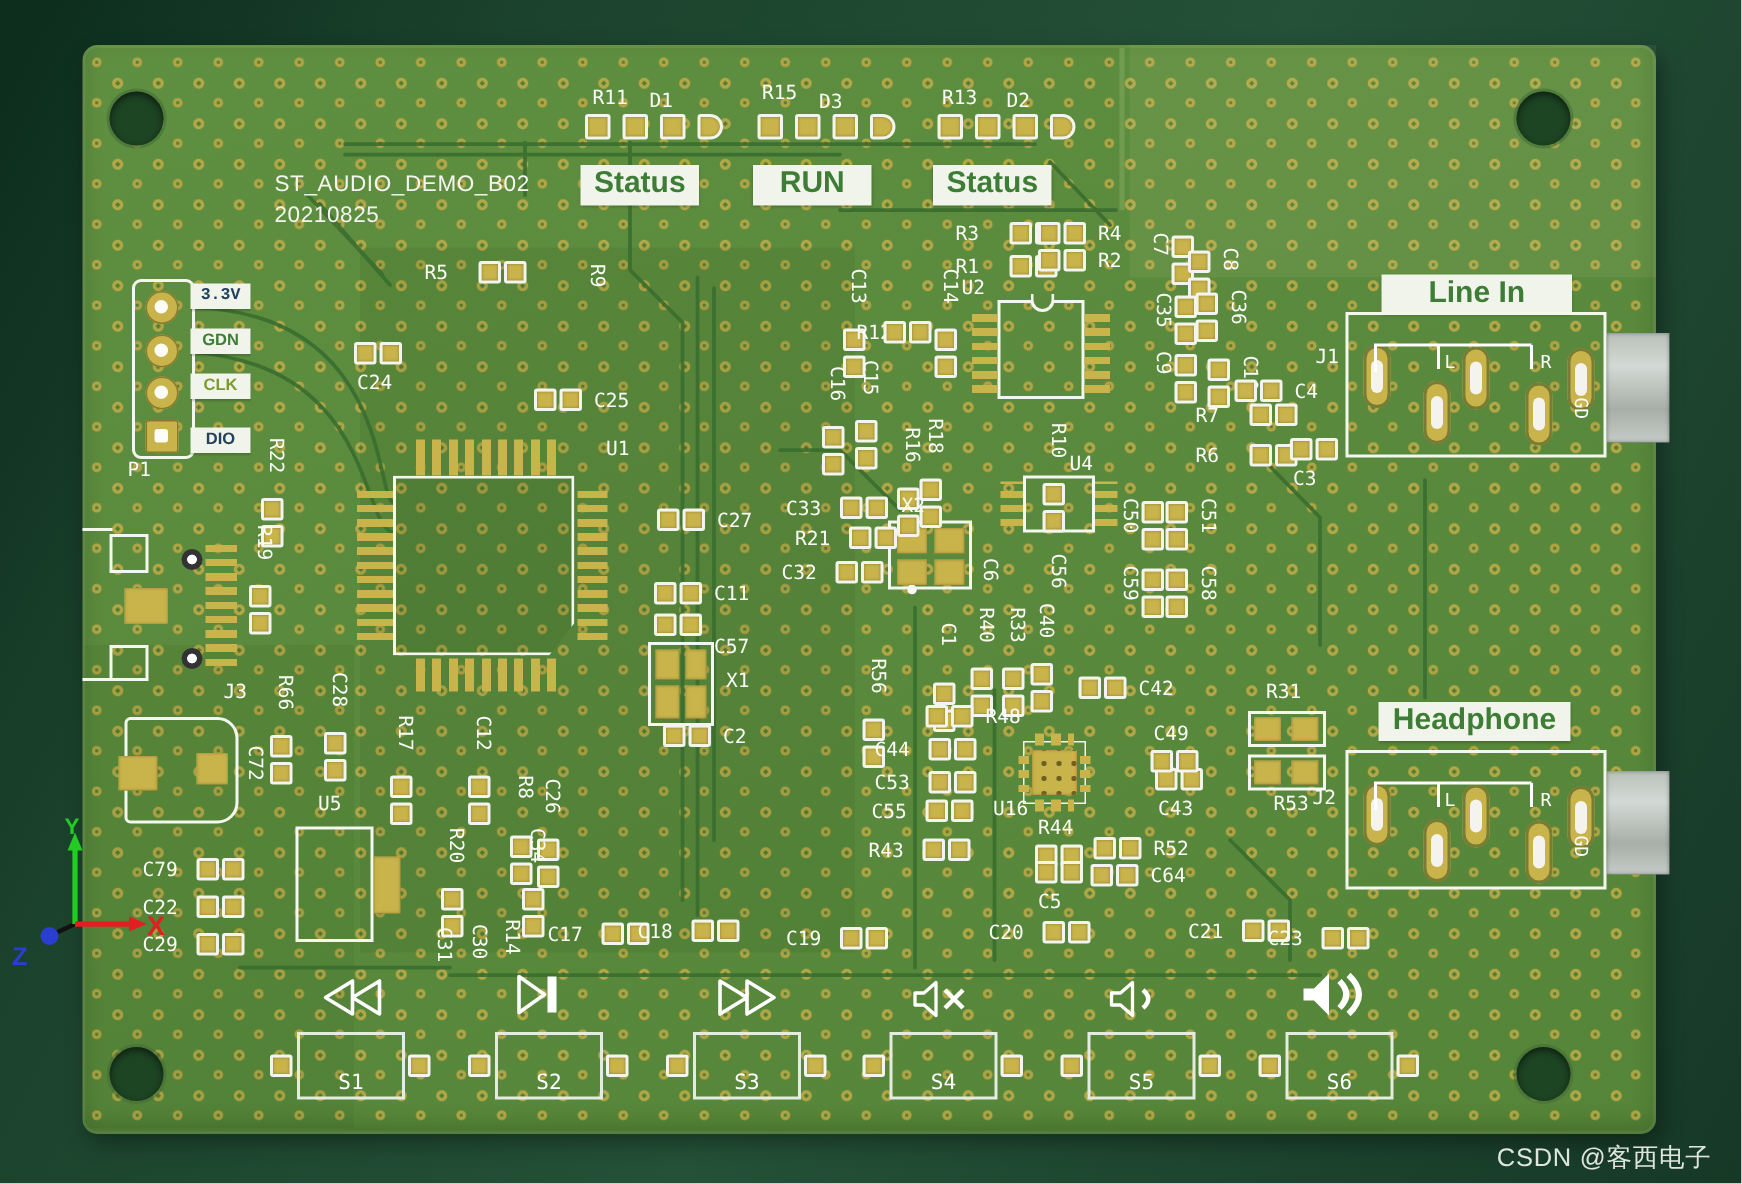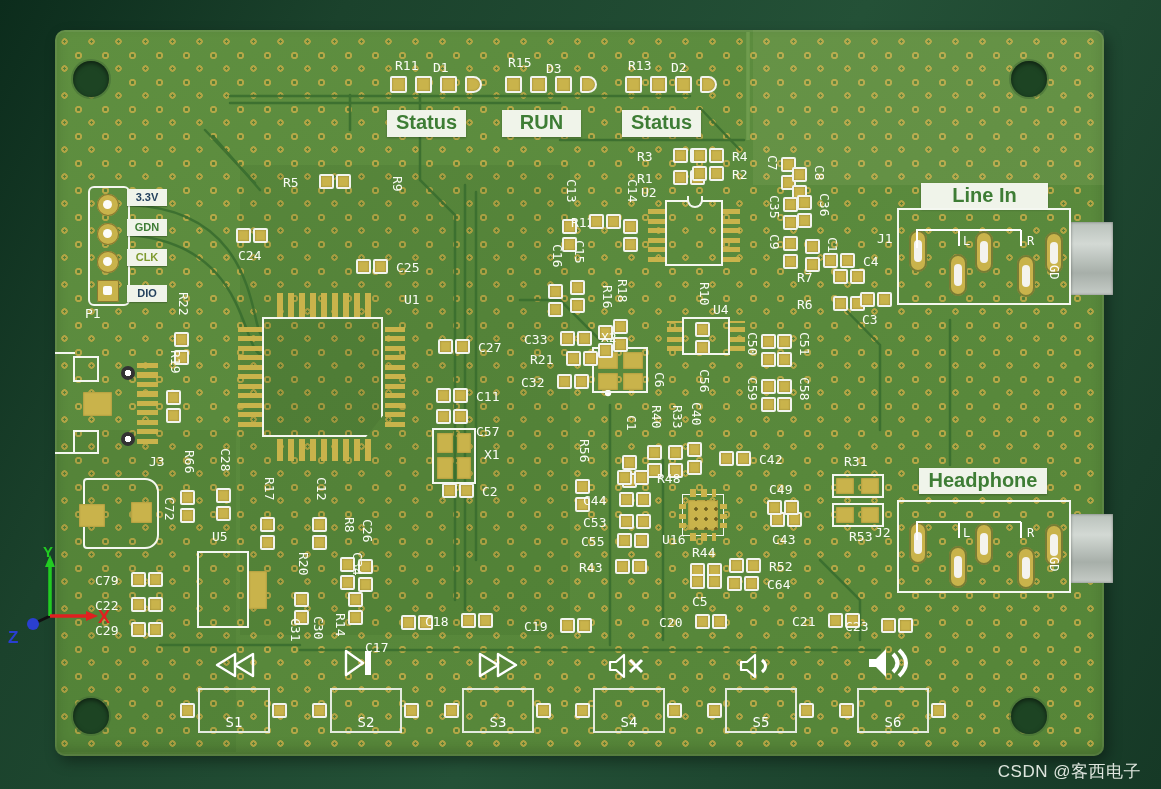--- a/index.html
+++ b/index.html
@@ -79,20 +79,24 @@
     </g>
     <path d="M748,32 V140" stroke="#6f9c4e" stroke-width="3.5" fill="none"></path>
     <circle cx="608" cy="393" r="3.2" fill="#ffffff"></circle>
   </svg>
 
   <div class="mount-hole" style="left:73px;top:61px;"></div>
   <div class="mount-hole" style="left:1011px;top:61px;"></div>
   <div class="mount-hole" style="left:73px;top:698px;"></div>
   <div class="mount-hole" style="left:1011px;top:698px;"></div>
 
+  <div id="titleblock">
+    <span>ST_AUDIO_DEMO_B02</span><br>
+    <span>20210825</span>
+  </div>
 
   <div class="outline" style="left:262px;top:317px;width:121px;height:120px;clip-path:polygon(0 0,100% 0,100% 82%,86% 100%,0 100%);background:rgba(0,25,0,.05);"></div>
   <div class="pinstripes-h" style="left:277px;top:293px;width:96px;height:24px;"></div>
   <div class="pinstripes-h" style="left:277px;top:439px;width:96px;height:22px;"></div>
   <div class="pinstripes-v" style="left:238px;top:327px;width:24px;height:100px;"></div>
   <div class="pinstripes-v" style="left:385px;top:327px;width:20px;height:100px;"></div>
 
   <div class="outline" style="left:665px;top:200px;width:58px;height:66px;"></div>
   <div style="position:absolute;left:687px;top:196px;width:12px;height:10px;border:2px solid #f4f7f0;border-top:none;border-radius:0 0 8px 8px;background:#5a8a3d;"></div>
   <div class="pinstripes-v" style="left:648px;top:206px;width:17px;height:56px;"></div>
@@ -171,21 +175,21 @@
   <span class="axis-letter" style="left:43px;top:543px;color:#22cc22;">Y</span>
   <span class="axis-letter" style="left:98px;top:607px;color:#e02020;font-size:18px;">X</span>
   <span class="axis-letter" style="left:8px;top:628px;color:#2a3fd0;font-size:17px;">Z</span>
 
   <div id="watermark">CSDN @客西电子</div>
 <div class="boxlabel" style="left: 387px; top: 110px; width: 79px; height: 27px; line-height: 25px;">Status</div>
     <div class="boxlabel" style="left: 502px; top: 110px; width: 79px; height: 27px; line-height: 25px;">RUN</div>
     <div class="boxlabel" style="left: 622px; top: 110px; width: 79px; height: 27px; line-height: 25px;">Status</div>
     <div class="boxlabel" style="left: 921px; top: 183px; width: 127px; height: 26px; line-height: 24px;">Line In</div>
     <div class="boxlabel" style="left: 919px; top: 468px; width: 128px; height: 26px; line-height: 24px;">Headphone</div>
-    <div class="pinlabel" style="left: 127px; top: 189px; color: rgb(36, 66, 94);">3.3V</div>
+    <div class="pinlabel" style="left: 127px; top: 189px; color: rgb(36, 66, 94); font-family: Liberation Mono, monospace;">3.3V</div>
     <div class="pinlabel" style="left: 127px; top: 219px; color: rgb(62, 125, 53);">GDN</div>
     <div class="pinlabel" style="left: 127px; top: 249px; color: rgb(125, 154, 46);">CLK</div>
     <div class="pinlabel" style="left: 127px; top: 285px; color: rgb(36, 66, 94);">DIO</div>
     <div class="clabel" style="left: 395px; top: 58px;">R11</div>
     <div class="clabel" style="left: 433px; top: 60px;">D1</div>
     <div class="clabel" style="left: 508px; top: 55px;">R15</div>
     <div class="clabel" style="left: 546px; top: 61px;">D3</div>
     <div class="clabel" style="left: 628px; top: 58px;">R13</div>
     <div class="clabel" style="left: 671px; top: 60px;">D2</div>
     <div class="clabel" style="left: 283px; top: 175px;">R5</div>
@@ -238,21 +242,21 @@
     <div class="pad" style="left: 358px; top: 577px;"></div>
     <div class="clabel v" style="left: 350px; top: 552px;">C34</div>
     <div class="pad" style="left: 348px; top: 592px;"></div>
     <div class="pad" style="left: 348px; top: 610px;"></div>
     <div class="clabel v" style="left: 296px; top: 552px;">R20</div>
     <div class="pad" style="left: 294px; top: 592px;"></div>
     <div class="pad" style="left: 294px; top: 610px;"></div>
     <div class="clabel v" style="left: 288px; top: 618px;">C31</div>
     <div class="clabel v" style="left: 311px; top: 616px;">C30</div>
     <div class="clabel v" style="left: 333px; top: 613px;">R14</div>
-    <div class="clabel" style="left: 365px; top: 640px;">C17</div>
+    <div class="clabel" style="left: 365px; top: 616px;">C17</div>
     <div class="pad" style="left: 401px; top: 615px;"></div>
     <div class="pad" style="left: 418px; top: 615px;"></div>
     <div class="clabel" style="left: 425px; top: 614px;">C18</div>
     <div class="pad" style="left: 461px; top: 613px;"></div>
     <div class="pad" style="left: 478px; top: 613px;"></div>
     <div class="clabel" style="left: 524px; top: 619px;">C19</div>
     <div class="pad" style="left: 560px; top: 618px;"></div>
     <div class="pad" style="left: 577px; top: 618px;"></div>
     <div class="clabel" style="left: 659px; top: 615px;">C20</div>
     <div class="pad" style="left: 695px; top: 614px;"></div>

